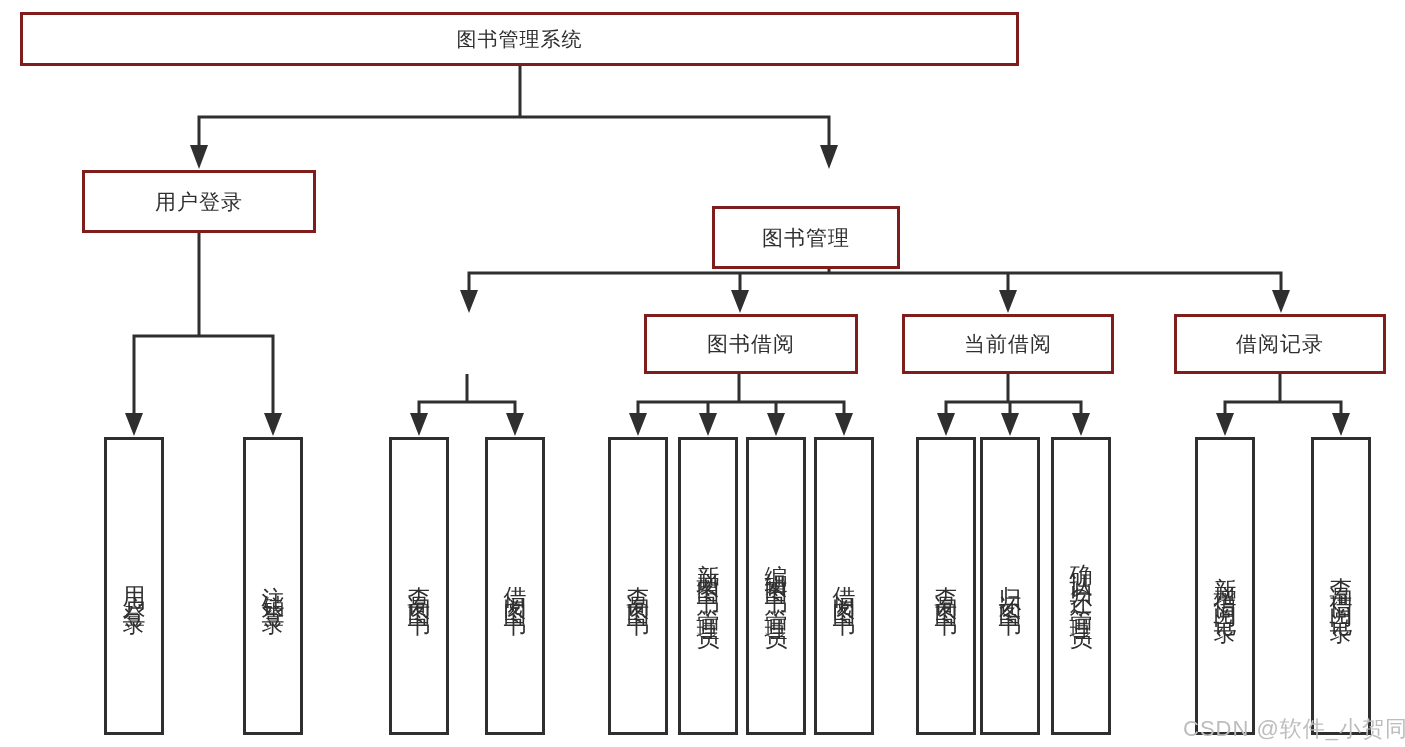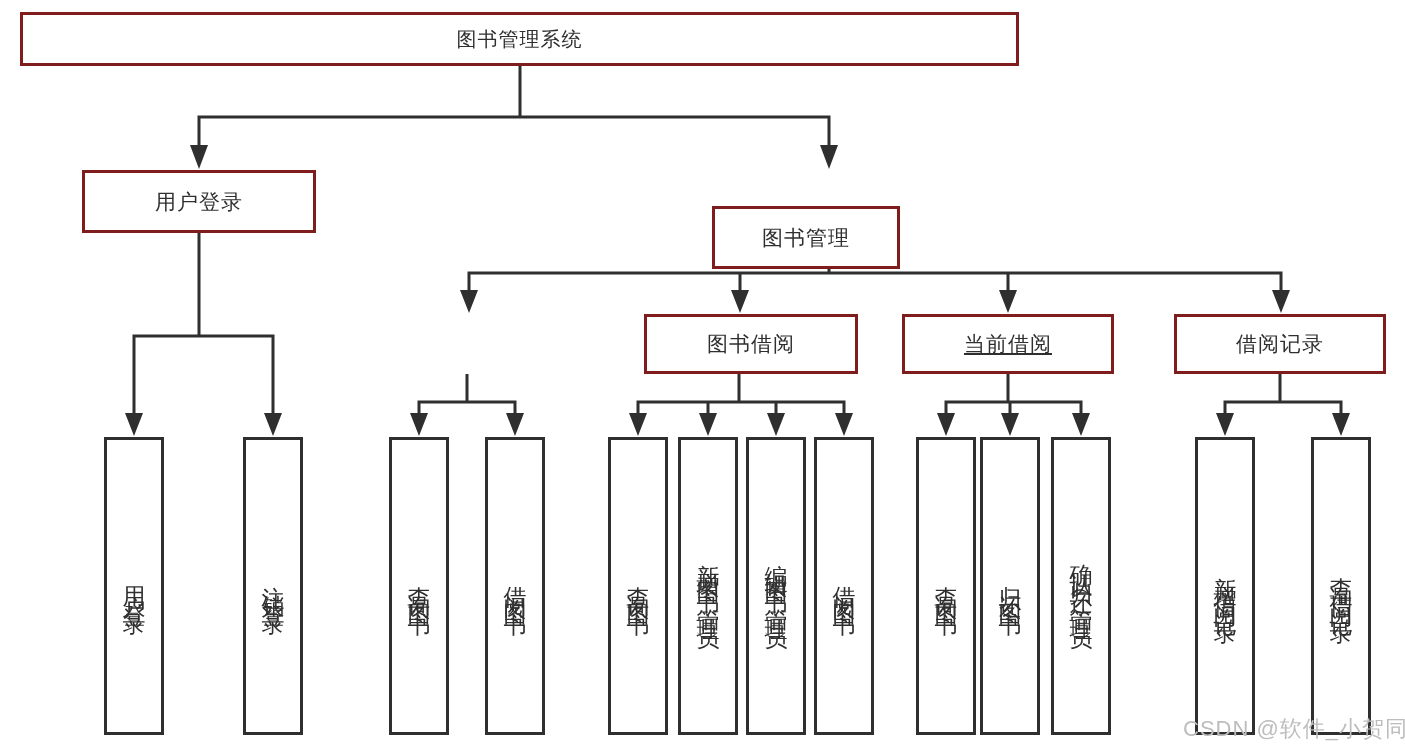--- a/index.html
+++ b/index.html
@@ -65,21 +65,21 @@
   <div class="box" style="left:82px;top:170px;width:234px;height:63px;">
     <span>用户登录</span>
   </div>
   <div class="box" style="left:712px;top:170px;width:188px;height:63px;margin-top:36px;">
     <span>图书管理</span>
   </div>
 
   <div class="box" style="left:632px;top:314px;width:214px;height:60px;margin-left:12px;">
     <span>图书借阅</span>
   </div>
-  <div class="box" style="left:902px;top:314px;width:212px;height:60px;text-decoration:underline;">
+  <div class="box" style="left:902px;top:314px;width:212px;height:60px;">
     <span>当前借阅</span>
   </div>
   <div class="box" style="left:1174px;top:314px;width:212px;height:60px;">
     <span>借阅记录</span>
   </div>
 
   <div class="vbox" style="left:104px;top:437px;width:60px;height:298px;">
     <span class="vtext">用户登录</span>
   </div>
   <div class="vbox" style="left:243px;top:437px;width:60px;height:298px;">

